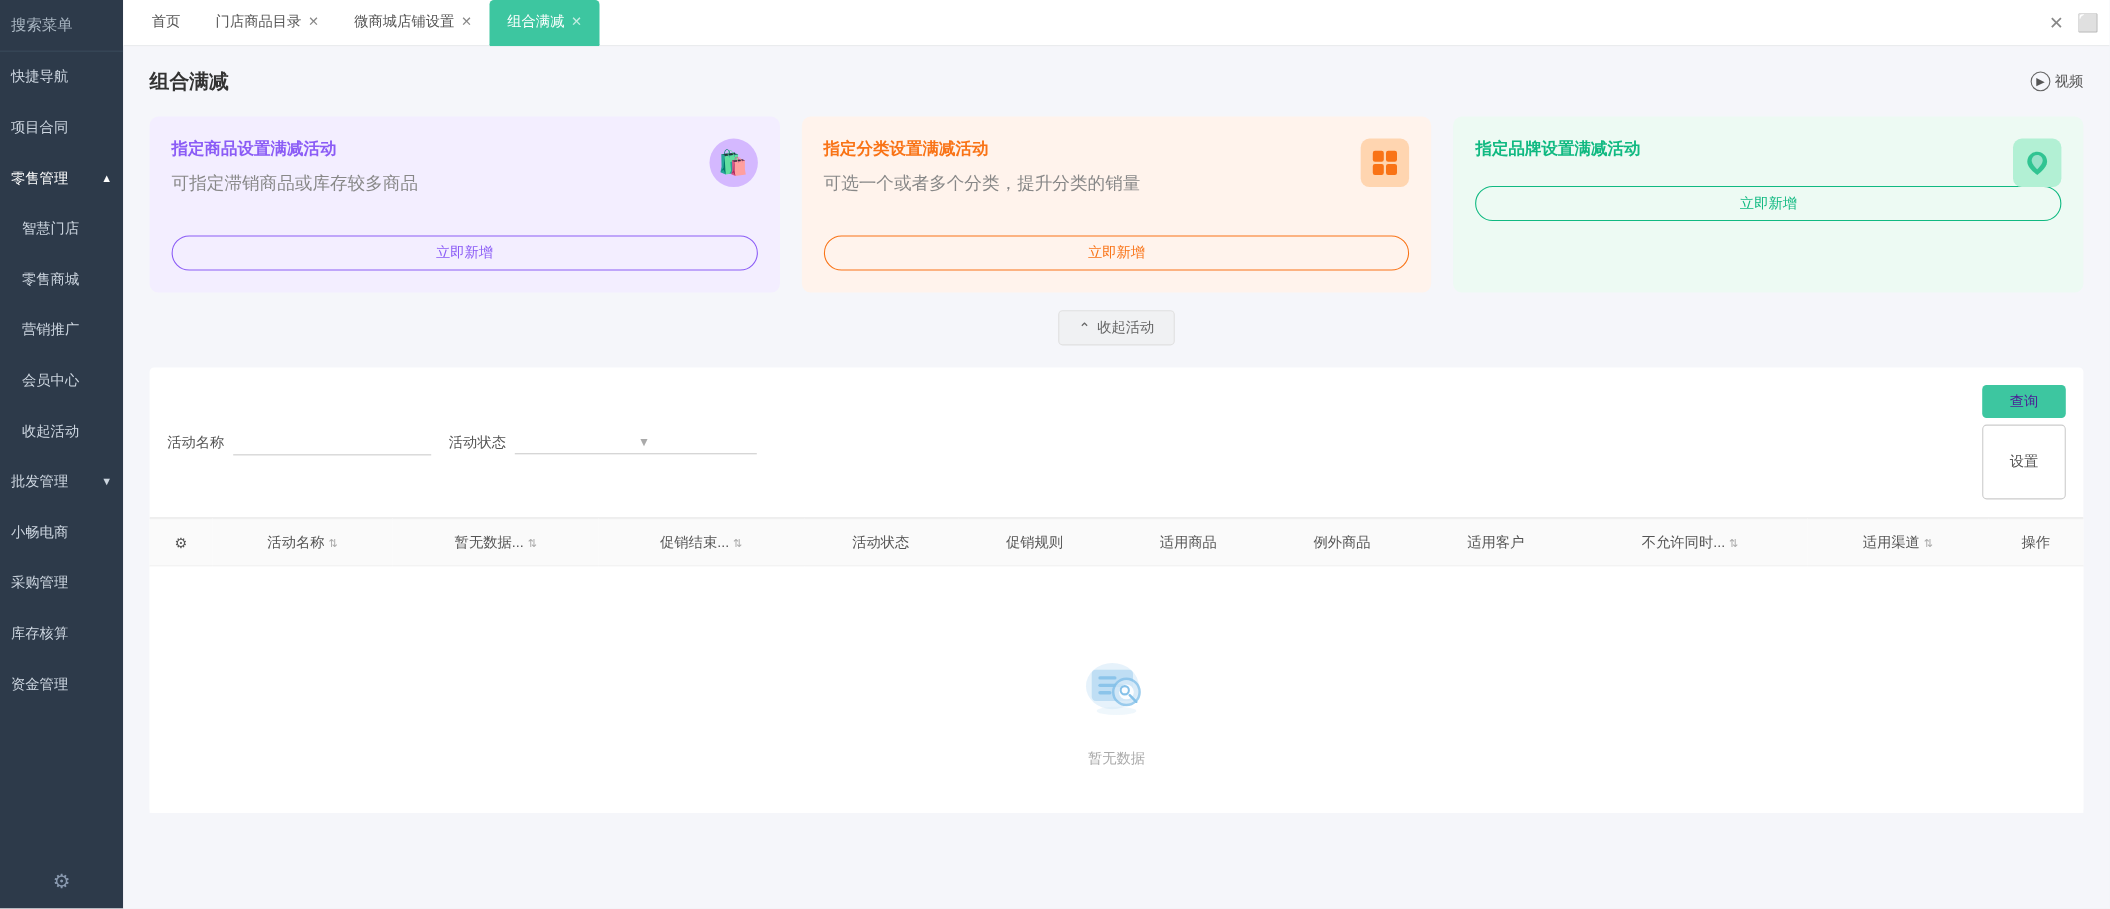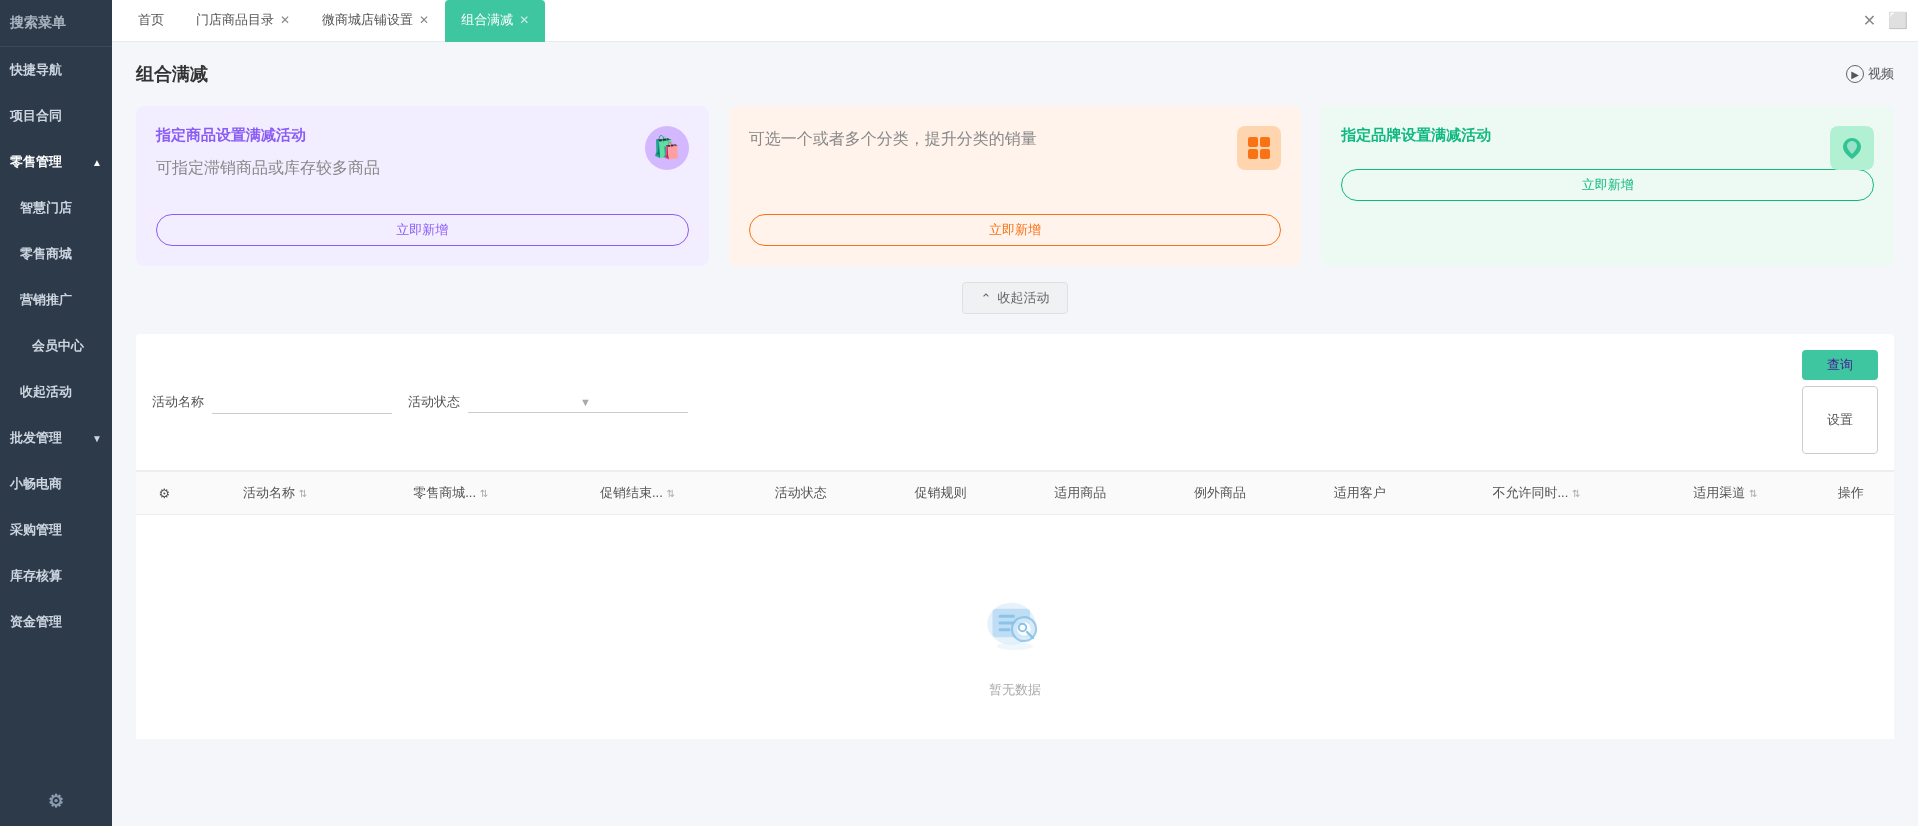--- a/index.html
+++ b/index.html
@@ -7,21 +7,20 @@
 
     
     .sidebar {
       width: 112px;
       background: #2d3a4a;
       color: #cdd6e0;
       display: flex;
       flex-direction: column;
       height: 100%;
       flex-shrink: 0;
-      font-weight: bold;
     }
     .sidebar-search {
       padding: 14px 10px;
       font-size: 14px;
       color: #a8b5c1;
       cursor: pointer;
       border-bottom: 1px solid #3a4a5a;
     }
     .sidebar-item {
       padding: 14px 10px;
@@ -328,21 +327,21 @@
   </div>
   <div class="sidebar-item" style="padding-left:20px;">
     <span>智慧门店</span>
   </div>
   <div class="sidebar-item" style="padding-left:20px;">
     <span>零售商城</span>
   </div>
   <div class="sidebar-item" style="padding-left:20px;">
     <span>营销推广</span>
   </div>
-  <div class="sidebar-item" style="padding-left:32px;text-align:center;">
+  <div class="sidebar-item" style="padding-left:20px;text-align:center;">
     <span>会员中心</span>
   </div>
   <div class="sidebar-item" style="padding-left:20px;">
     <span>收起活动</span>
   </div>
   <div class="sidebar-item">
     <span>批发管理</span>
     <span class="arrow">▼</span>
   </div>
   <div class="sidebar-item">
@@ -408,20 +407,21 @@
 
       <div class="card card-orange">
         <div class="card-icon" style="background:#ffd5b0; color:#f97316; font-size:22px; border-radius:8px;">
           <svg width="26" height="26" viewBox="0 0 26 26" fill="none">
             <rect x="2" y="2" width="10" height="10" rx="2" fill="#f97316"></rect>
             <rect x="14" y="2" width="10" height="10" rx="2" fill="#f97316"></rect>
             <rect x="2" y="14" width="10" height="10" rx="2" fill="#f97316"></rect>
             <rect x="14" y="14" width="10" height="10" rx="2" fill="#f97316"></rect>
           </svg>
         </div>
+        <div class="card-title">指定分类设置满减活动</div>
         <div class="card-desc">可选一个或者多个分类，提升分类的销量</div>
         <button class="card-btn">立即新增</button>
       </div>
 
       <div class="card card-green">
         <div class="card-icon" style="background:#b2f0d4; color:#10b981; font-size:22px; border-radius:8px;">
           <svg width="26" height="26" viewBox="0 0 26 26" fill="none">
             <path d="M13 3 C8 3 4 7 4 12 C4 18 13 24 13 24 C13 24 22 18 22 12 C22 7 18 3 13 3Z" fill="#10b981" opacity="0.8"></path>
             <path d="M13 6 C10 6 8 8.5 8 11 C8 14.5 13 19 13 19 C13 19 18 14.5 18 11 C18 8.5 16 6 13 6Z" fill="#fff" opacity="0.5"></path>
           </svg>
@@ -462,21 +462,21 @@
         <thead>
           <tr>
             <th>
               <span>⚙</span>
             </th>
             <th class="sortable">
               <span>活动名称</span>
               <span class="sort-icon"> ⇅</span>
             </th>
             <th class="sortable">
-              <span>零售商城...</span>
+              <span>暂无数据...</span>
               <span class="sort-icon"> ⇅</span>
             </th>
             <th class="sortable">
               <span>促销结束...</span>
               <span class="sort-icon"> ⇅</span>
             </th>
             <th>
               <span>活动状态</span>
             </th>
             <th>

